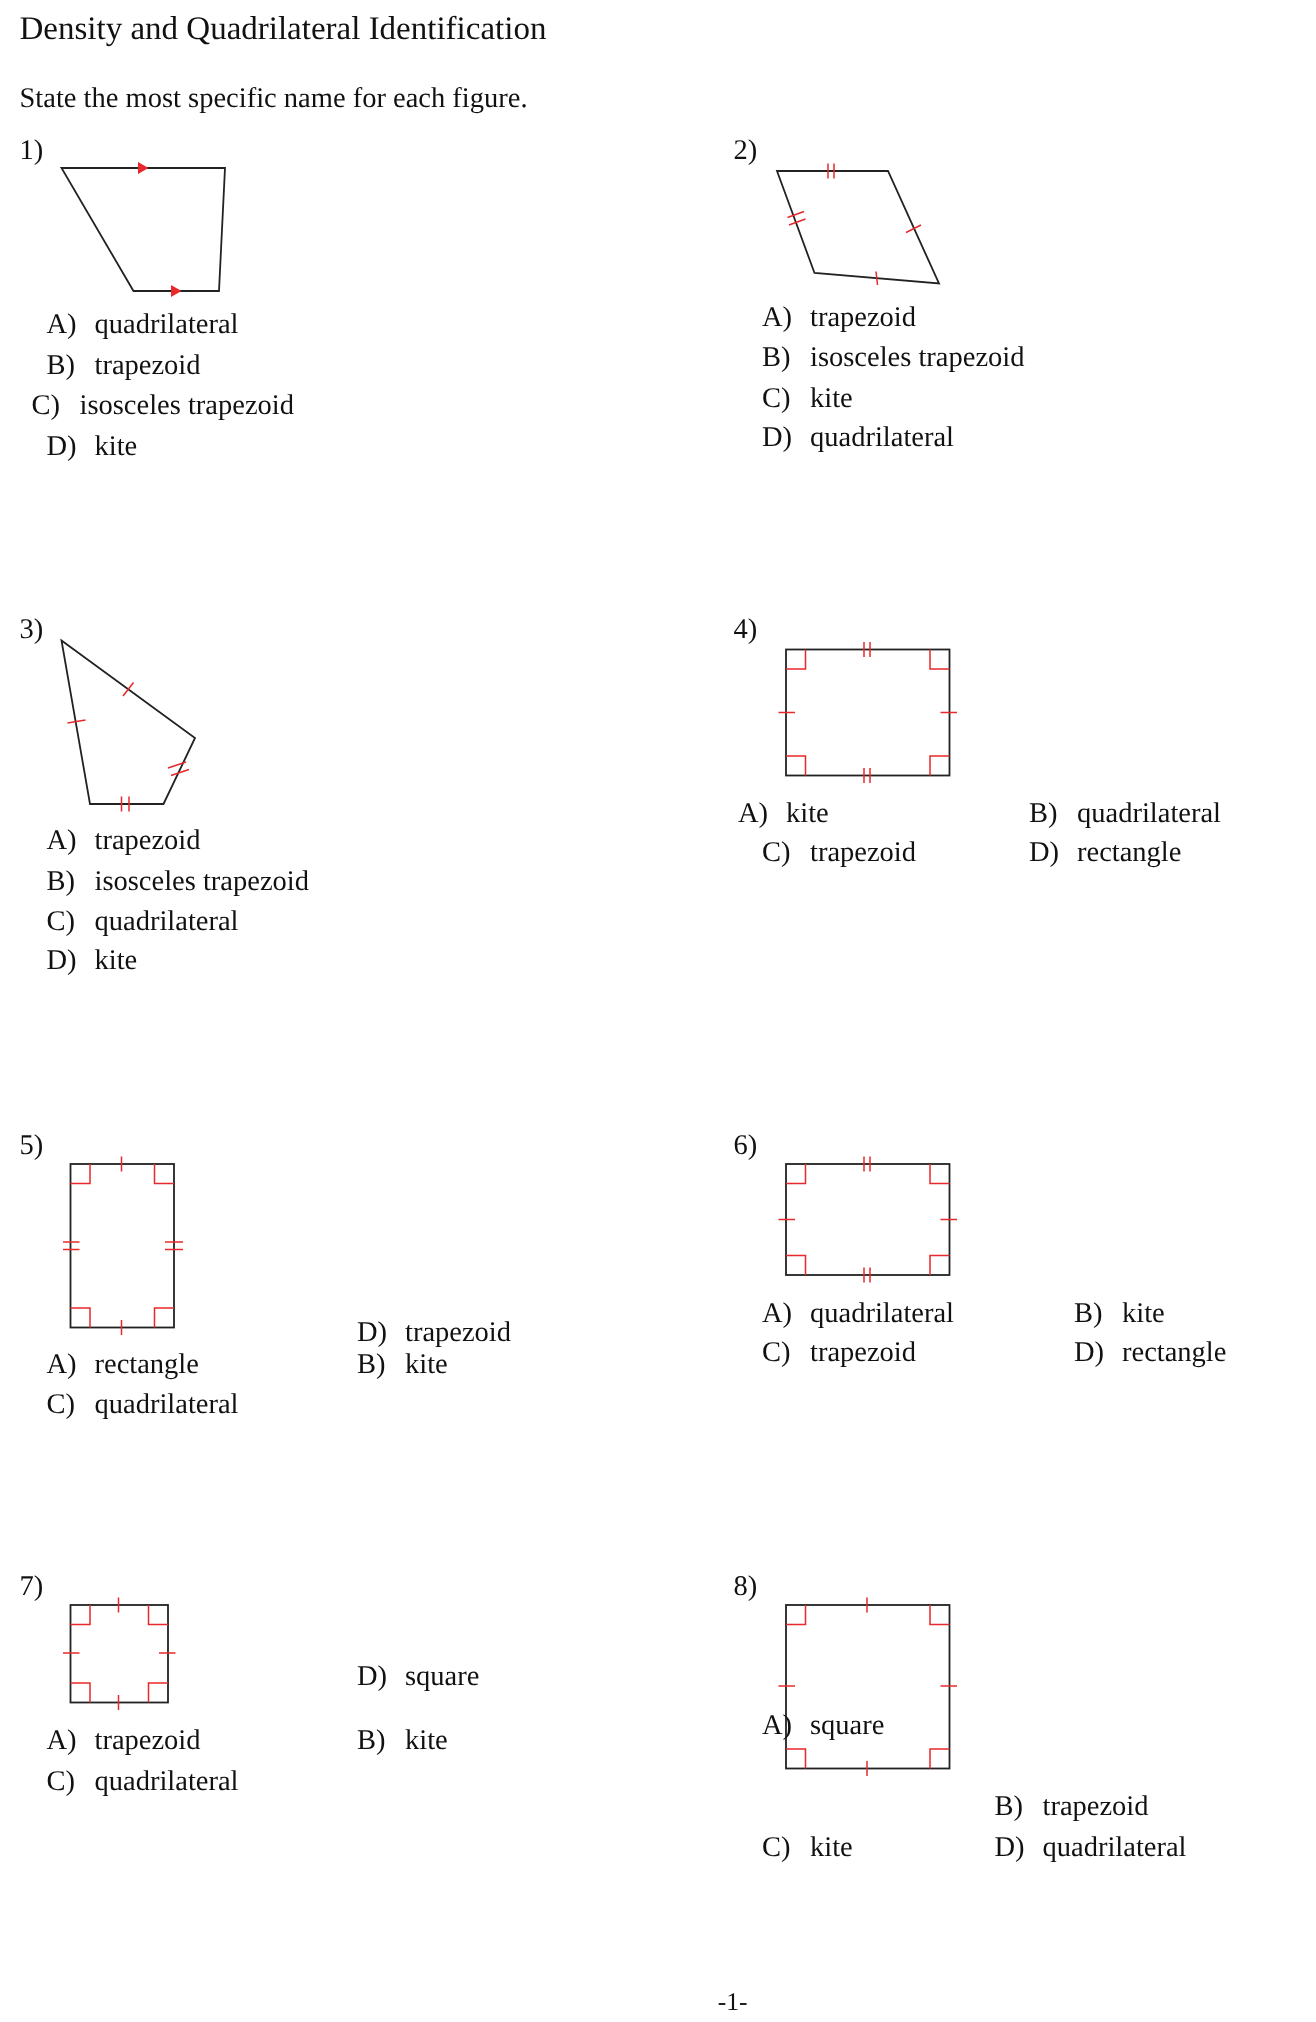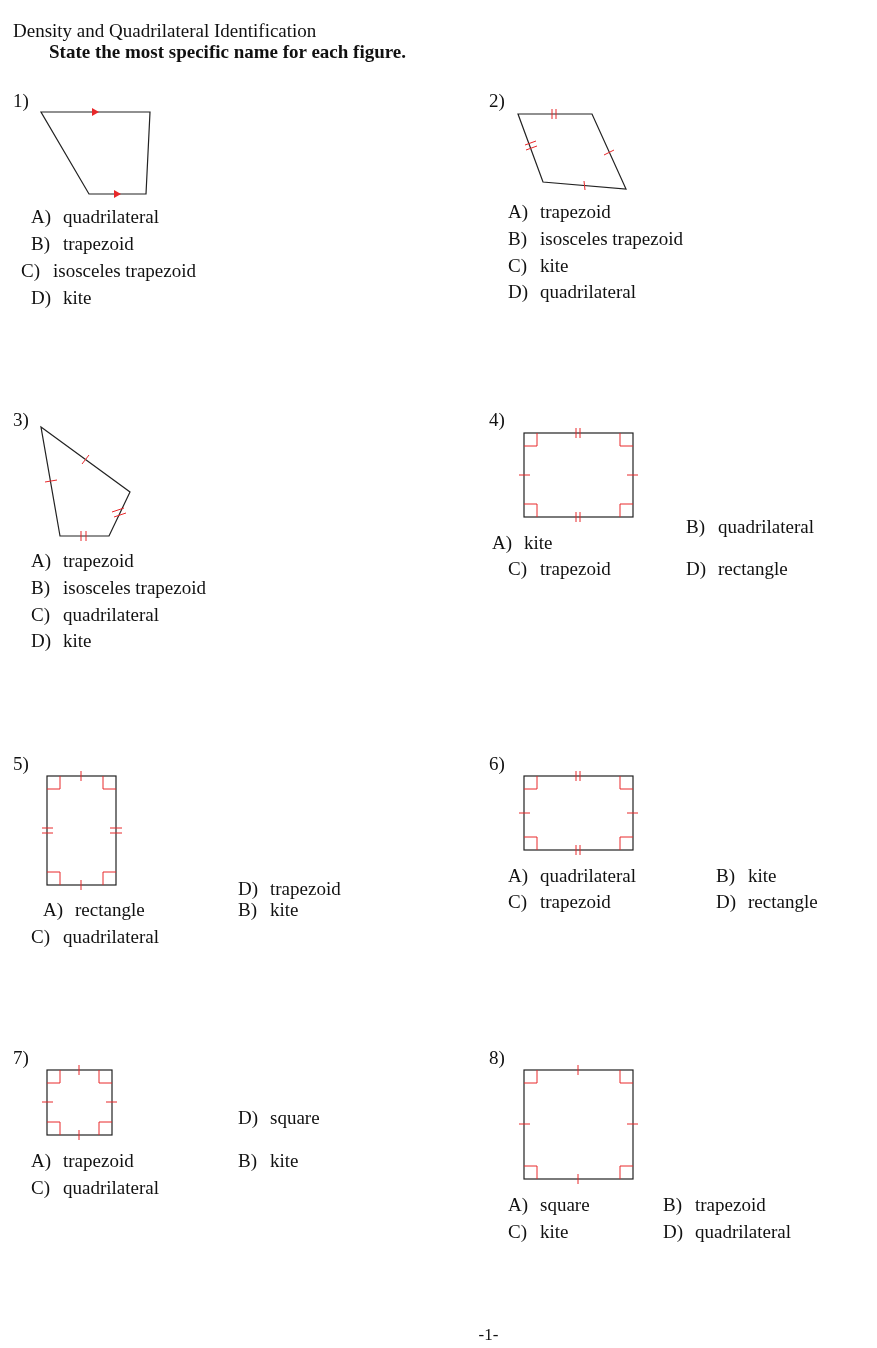--- a/index.html
+++ b/index.html
@@ -1,20 +1,20 @@
 <!DOCTYPE html>
 <html><head>
 <meta charset="utf-8">
 <style>
   html, body { margin: 0; padding: 0; background: #ffffff; }
   body { width: 877px; height: 1348px; position: relative; overflow: hidden;
          font-family: "Liberation Serif", "DejaVu Serif", serif; color: #111; }
   .abs { position: absolute; }
-  .title { left: 13px; top: 6px; font-size: 19px; margin-top: 14px; }
-  .instructions { left: 13px; top: 41px; font-size: 19px; font-weight: bold; margin-left: 36px; }
+  .title { left: 13px; top: 6px; font-size: 22px; }
+  .instructions { left: 13px; top: 55px; font-size: 19px; font-weight: normal; }
   .qnum { font-size: 19px; }
   .choice { font-size: 19px; white-space: nowrap; }
   .choice .letter { display: inline-block; width: 32px; }
   svg.fig { position: absolute; overflow: visible; }
   .footer { left: 0; width: 977px; top: 1325px; text-align: center; font-size: 17px; left: 0; width: 977px; }
 </style>
 </head>
 <body>
 
 <div class="abs title">Density and Quadrilateral Identification</div>
@@ -82,21 +82,21 @@
         <path d="M633,504 H620 V517"></path>
       <line x1="576" y1="428" x2="576" y2="438"></line>
         <line x1="580" y1="428" x2="580" y2="438"></line>
       <line x1="576" y1="512" x2="576" y2="522"></line>
         <line x1="580" y1="512" x2="580" y2="522"></line>
       <line x1="519" y1="475" x2="530" y2="475"></line>
       <line x1="627" y1="475" x2="638" y2="475"></line>
     </g>
   </svg>
   <div class="abs choice" style="left:492px;top:532px"><span class="letter">A)</span><span>kite</span></div>
-  <div class="abs choice" style="left:686px;top:516px"><span class="letter">B)</span><span>quadrilateral</span></div>
+  <div class="abs choice" style="left:686px;top:532px"><span class="letter">B)</span><span>quadrilateral</span></div>
   <div class="abs choice" style="left:508px;top:558px"><span class="letter">C)</span><span>trapezoid</span></div>
   <div class="abs choice" style="left:686px;top:558px"><span class="letter">D)</span><span>rectangle</span></div>
 </div>
 
 <div>
   <div class="abs qnum" style="left:13px;top:753px">5)</div>
   <svg class="fig" style="left:0;top:0" width="200" height="900">
     <rect x="47" y="776" width="69" height="109" fill="none" stroke="#222" stroke-width="1.2"></rect>
     <g fill="none" stroke="#e8282a" stroke-width="1">
       <path d="M47,789 H60 V776"></path>
@@ -104,21 +104,21 @@
       <path d="M47,872 H60 V885"></path>
         <path d="M116,872 H103 V885"></path>
       <line x1="81" y1="771" x2="81" y2="781"></line>
       <line x1="81" y1="880" x2="81" y2="890"></line>
       <line x1="42" y1="828" x2="53" y2="828"></line>
         <line x1="42" y1="833" x2="53" y2="833"></line>
       <line x1="110" y1="828" x2="122" y2="828"></line>
         <line x1="110" y1="833" x2="122" y2="833"></line>
     </g>
   </svg>
-  <div class="abs choice" style="left:43px;top:899px"><span class="letter">A)</span><span>rectangle</span></div>
+  <div class="abs choice" style="left:31px;top:899px"><span class="letter">A)</span><span>rectangle</span></div>
   <div class="abs choice" style="left:238px;top:899px"><span class="letter">B)</span><span>kite</span></div>
   <div class="abs choice" style="left:31px;top:926px"><span class="letter">C)</span><span>quadrilateral</span></div>
   <div class="abs choice" style="left:238px;top:878px"><span class="letter">D)</span><span>trapezoid</span></div>
 </div>
 
 <div>
   <div class="abs qnum" style="left:489px;top:753px">6)</div>
   <svg class="fig" style="left:0;top:0" width="877" height="900">
     <rect x="524" y="776" width="109" height="74" fill="none" stroke="#222" stroke-width="1.2"></rect>
     <g fill="none" stroke="#e8282a" stroke-width="1">
@@ -169,19 +169,19 @@
       <path d="M524,1083 H537 V1070"></path>
         <path d="M633,1083 H620 V1070"></path>
       <path d="M524,1166 H537 V1179"></path>
         <path d="M633,1166 H620 V1179"></path>
       <line x1="578" y1="1065" x2="578" y2="1075"></line>
       <line x1="578" y1="1174" x2="578" y2="1184"></line>
       <line x1="519" y1="1124" x2="530" y2="1124"></line>
       <line x1="627" y1="1124" x2="638" y2="1124"></line>
     </g>
   </svg>
-  <div class="abs choice" style="left:508px;top:1194px"><span class="letter">A)</span><span>square</span></div>
+  <div class="abs choice" style="left:508px;top:1140px"><span class="letter">A)</span><span>square</span></div>
   <div class="abs choice" style="left:663px;top:1194px"><span class="letter">B)</span><span>trapezoid</span></div>
   <div class="abs choice" style="left:508px;top:1221px"><span class="letter">C)</span><span>kite</span></div>
   <div class="abs choice" style="left:663px;top:1221px"><span class="letter">D)</span><span>quadrilateral</span></div>
 </div>
 
 <div class="abs footer">-1-</div>
 
 </body></html>

